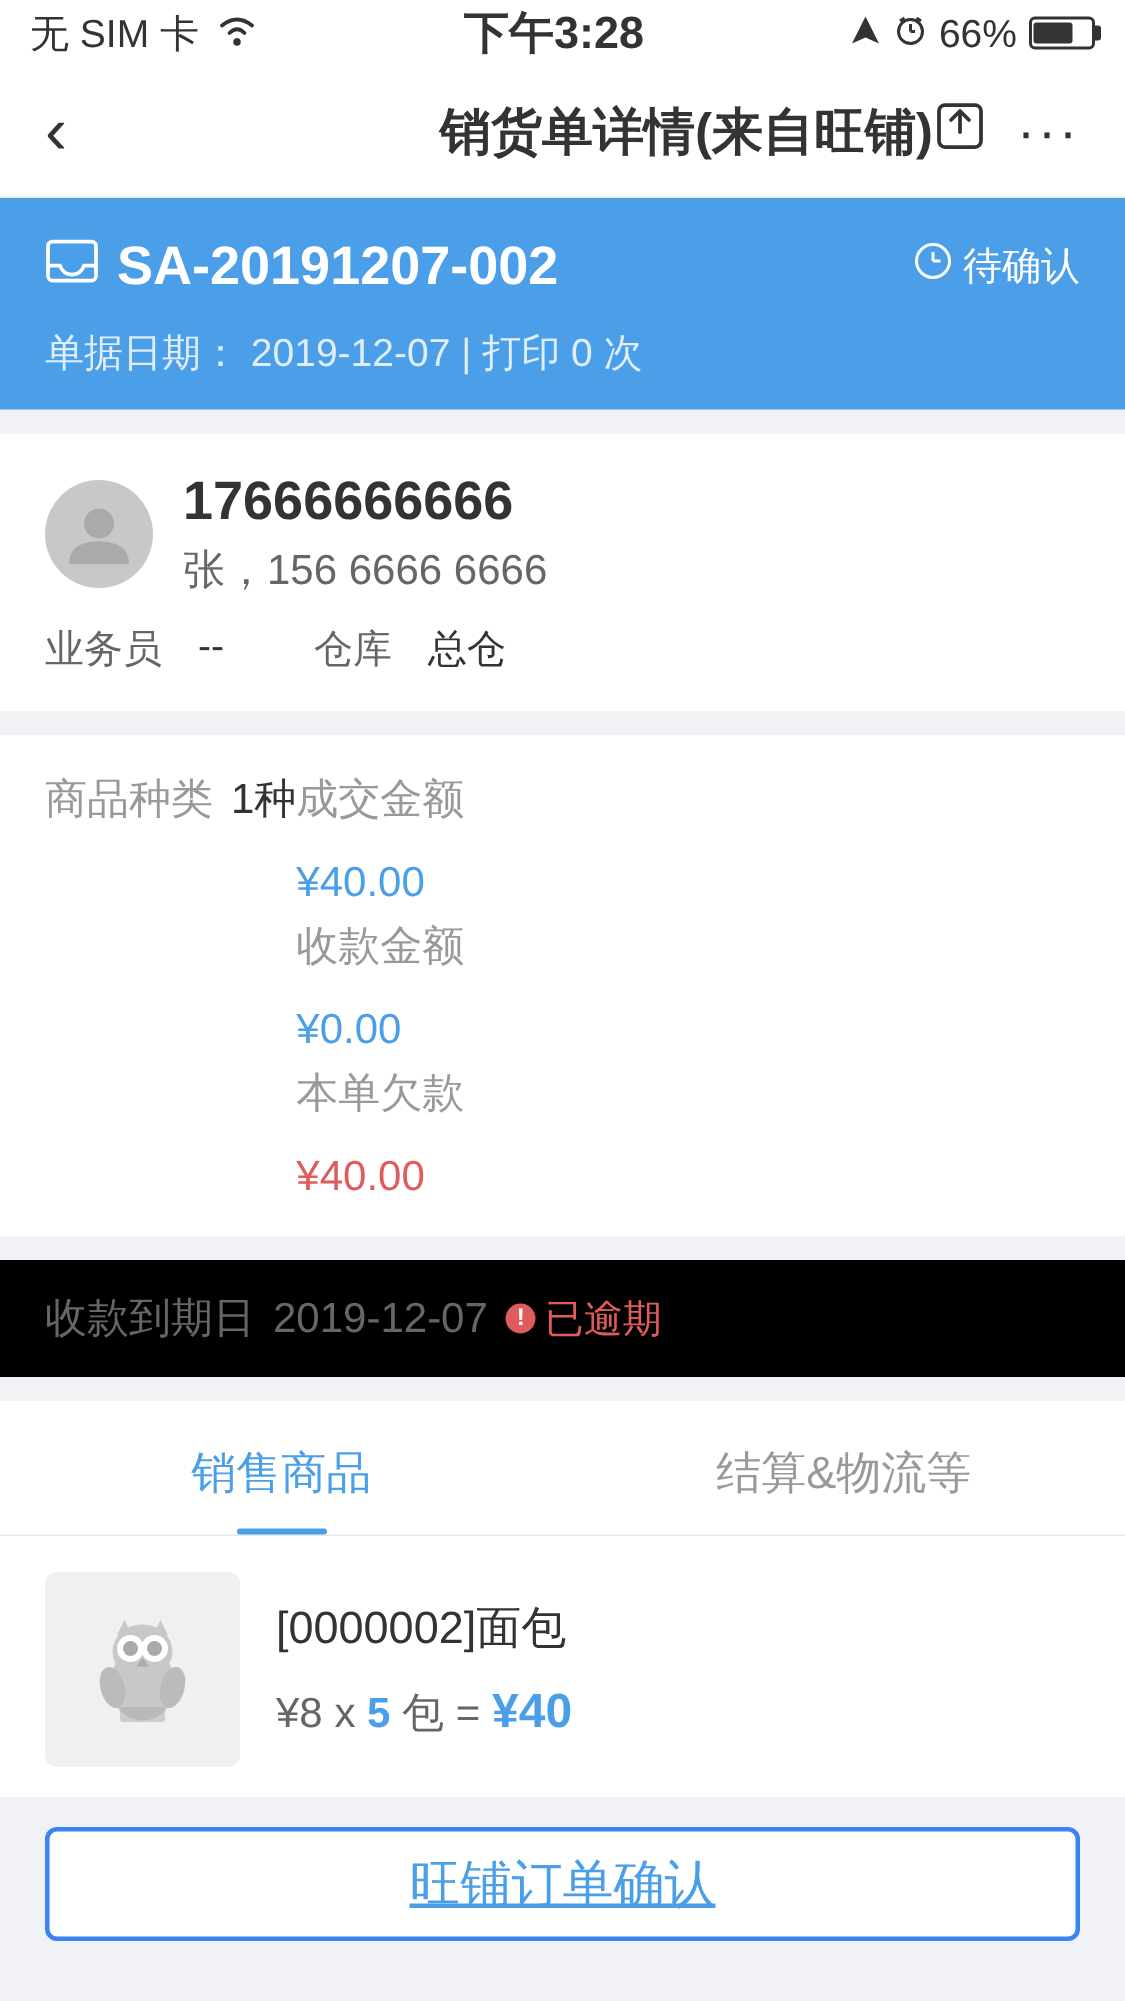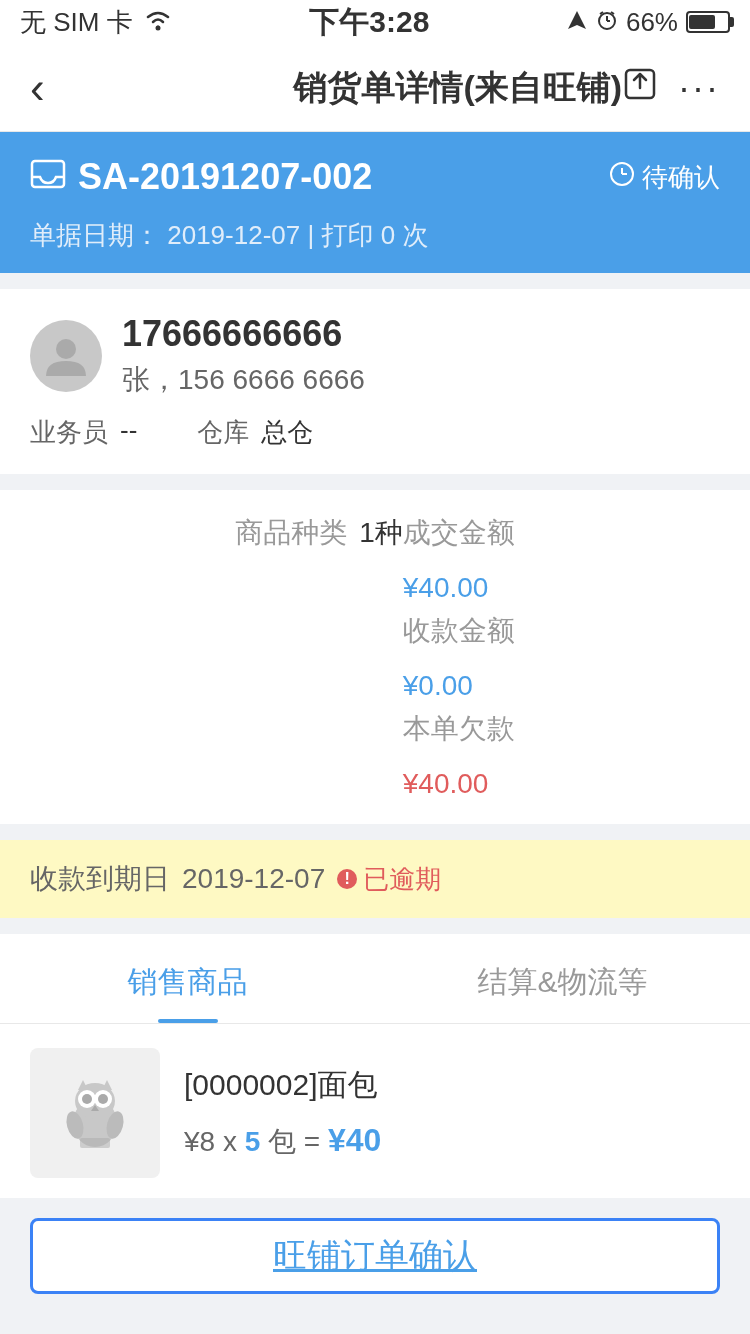--- a/index.html
+++ b/index.html
@@ -165,35 +165,35 @@
     }
     .customer-meta {
       display: flex;
       gap: 60px;
       font-size: 26px;
       color: #666;
       margin-top: 10px;
     }
     .meta-item {
       display: flex;
-      gap: 12px;
+      gap: 24px;
     }
     .meta-label { color: #666; }
     .meta-value { color: #333; }
 
     
     .summary-card {
       background: #fff;
       margin-bottom: 16px;
       padding: 24px 30px;
     }
     .summary-row {
       display: flex;
       align-items: flex-start;
-      justify-content: center;
+      justify-content: flex-start;
     }
     .summary-left {
       display: flex;
       align-items: center;
       gap: 12px;
       font-size: 28px;
       color: #666;
     }
     .summary-label { color: #999; }
     .summary-type-value { color: #333; font-size: 28px; }
@@ -208,21 +208,21 @@
       gap: 20px;
       font-size: 28px;
       flex-direction: column;
     }
     .amount-label { color: #999; }
     .amount-value-blue { color: #4a9fe8; }
     .amount-value-red { color: #e05c5c; }
 
     
     .due-card {
-      background: #fef9c3;
+      background: #000000;
       margin-bottom: 16px;
       padding: 20px 30px;
       font-size: 28px;
       color: #666;
       display: flex;
       align-items: center;
       gap: 12px;
     }
     .overdue-badge {
       background: transparent;

